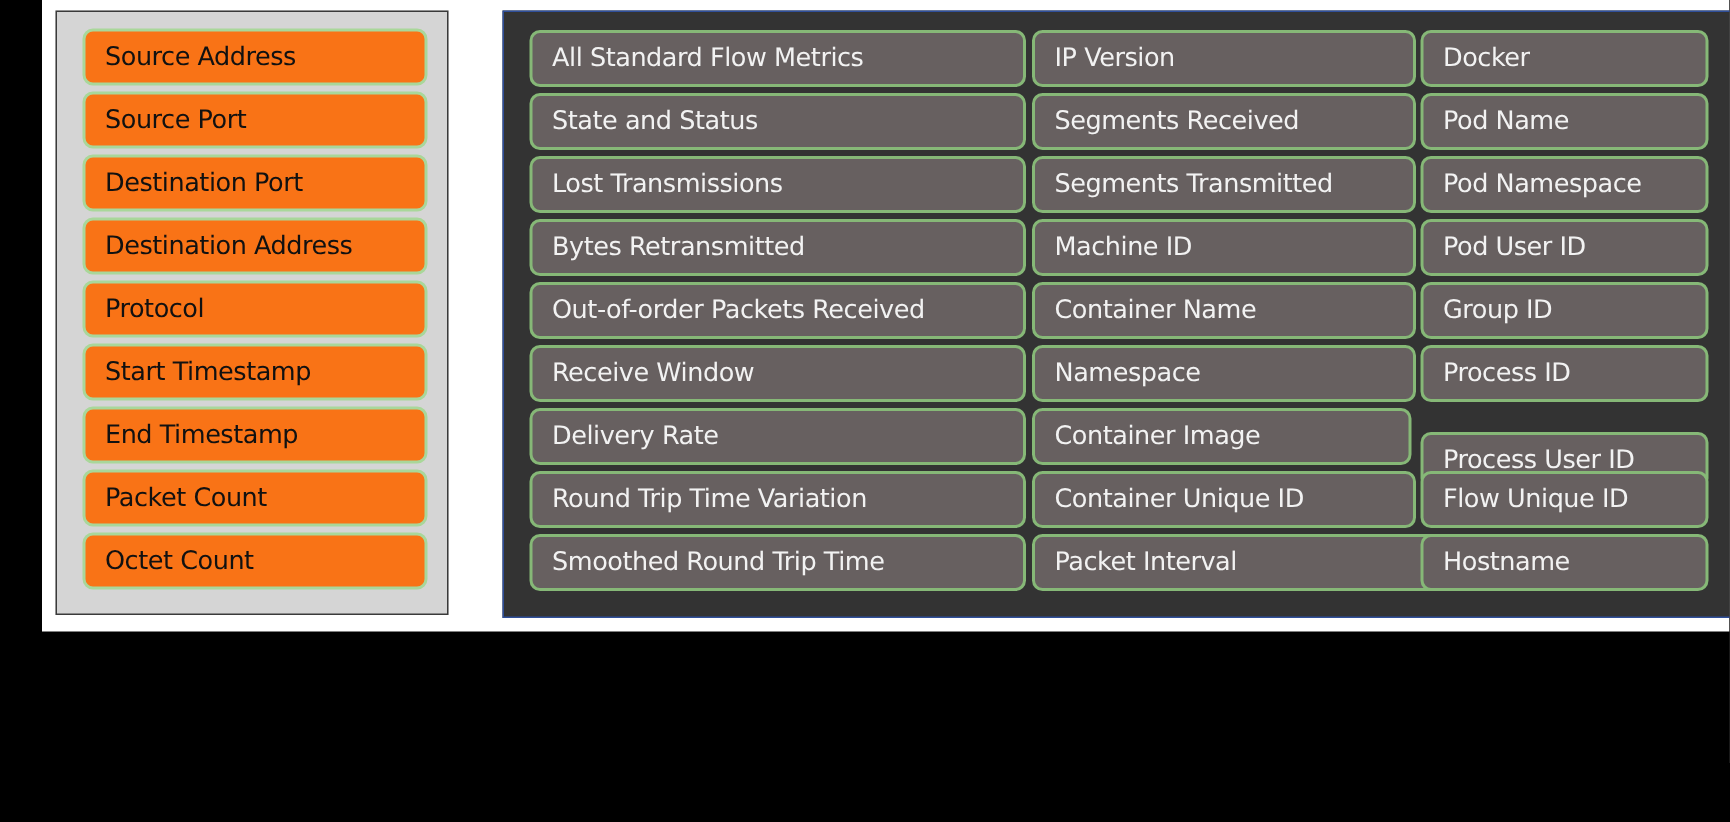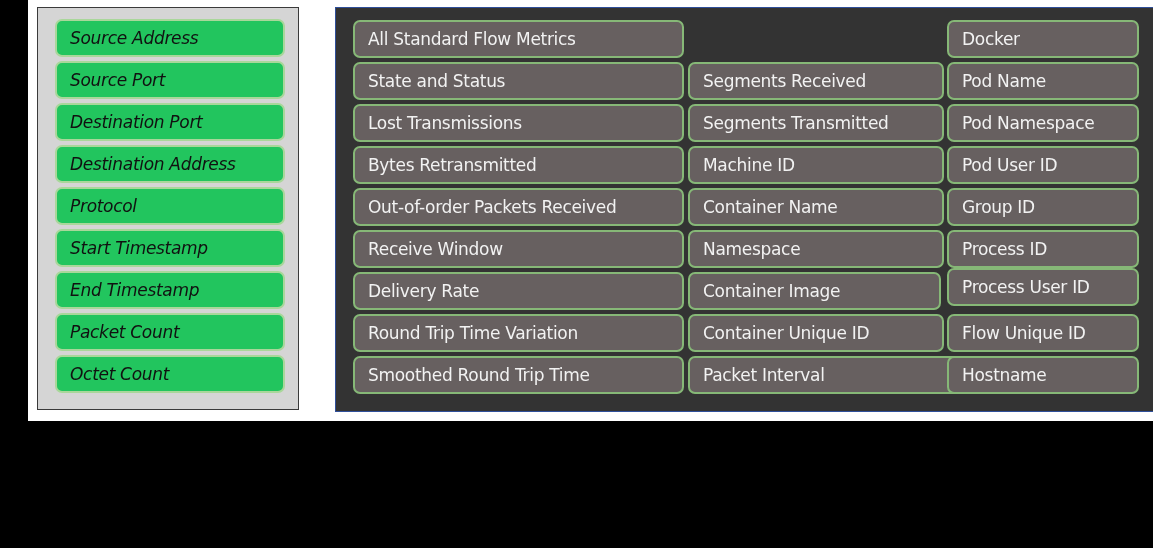--- a/index.html
+++ b/index.html
@@ -14,21 +14,21 @@
   }
   .right-panel {
     position: absolute; left: 319px; top: 7px; width: 820px; height: 405px;
     background: #333333; border: 1.5px solid #2f4f9a; box-sizing: border-box; margin-left: 16px;
   }
   .pill {
     position: absolute; box-sizing: border-box; height: 38px; border-radius: 7px;
     border: 2px solid #9acb8a; display: flex; align-items: center;
     padding-left: 13px; font-size: 17px; white-space: nowrap; letter-spacing: -0.3px;
   }
-  .pill.light { background: #22c55e; color: #111; border-color: #a9d79a; font-style: italic; }
+  .pill.light { background: #f97316; color: #111; border-color: #a9d79a; }
   .pill.dark { background: #676060; color: #f2f2f2; border-color: #86b877; }
 </style>
 </head>
 <body>
 
 <div class="white-area"></div>
 
 <div class="left-panel">
   <div class="pill light" style="left:17px;top:11px;width:230px;">Source Address</div>
   <div class="pill light" style="left:17px;top:53px;width:230px;">Source Port</div>
@@ -46,31 +46,32 @@
   <div class="pill dark" style="left:17px;top:12px;width:331px;">All Standard Flow Metrics</div>
   <div class="pill dark" style="left:17px;top:54px;width:331px;">State and Status</div>
   <div class="pill dark" style="left:17px;top:96px;width:331px;">Lost Transmissions</div>
   <div class="pill dark" style="left:17px;top:138px;width:331px;">Bytes Retransmitted</div>
   <div class="pill dark" style="left:17px;top:180px;width:331px;">Out-of-order Packets Received</div>
   <div class="pill dark" style="left:17px;top:222px;width:331px;">Receive Window</div>
   <div class="pill dark" style="left:17px;top:264px;width:331px;">Delivery Rate</div>
   <div class="pill dark" style="left:17px;top:306px;width:331px;">Round Trip Time Variation</div>
   <div class="pill dark" style="left:17px;top:348px;width:331px;">Smoothed Round Trip Time</div>
 
+  <div class="pill dark" style="left:352px;top:12px;width:256px;">IP Version</div>
   <div class="pill dark" style="left:352px;top:54px;width:256px;">Segments Received</div>
   <div class="pill dark" style="left:352px;top:96px;width:256px;">Segments Transmitted</div>
   <div class="pill dark" style="left:352px;top:138px;width:256px;">Machine ID</div>
   <div class="pill dark" style="left:352px;top:180px;width:256px;">Container Name</div>
   <div class="pill dark" style="left:352px;top:222px;width:256px;">Namespace</div>
   <div class="pill dark" style="left:352px;top:264px;width:253px;">Container Image</div>
   <div class="pill dark" style="left:352px;top:306px;width:256px;">Container Unique ID</div>
   <div class="pill dark" style="left:352px;top:348px;width:280px;">Packet Interval</div>
 
   <div class="pill dark" style="left:611px;top:12px;width:192px;">Docker</div>
   <div class="pill dark" style="left:611px;top:54px;width:192px;">Pod Name</div>
   <div class="pill dark" style="left:611px;top:96px;width:192px;">Pod Namespace</div>
   <div class="pill dark" style="left:611px;top:138px;width:192px;">Pod User ID</div>
   <div class="pill dark" style="left:611px;top:180px;width:192px;">Group ID</div>
   <div class="pill dark" style="left:611px;top:222px;width:192px;">Process ID</div>
-  <div class="pill dark" style="left:611px;top:260px;width:192px;">Process User ID</div>
+  <div class="pill dark" style="left:611px;top:280px;width:192px;">Process User ID</div>
   <div class="pill dark" style="left:611px;top:306px;width:192px;">Flow Unique ID</div>
   <div class="pill dark" style="left:611px;top:348px;width:192px;">Hostname</div>
 </div>
 
 </body></html>

